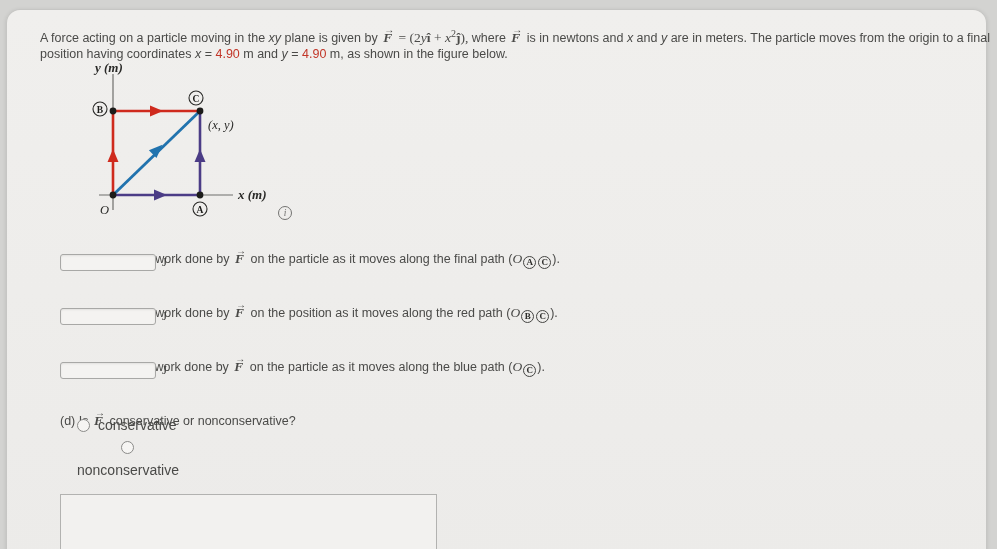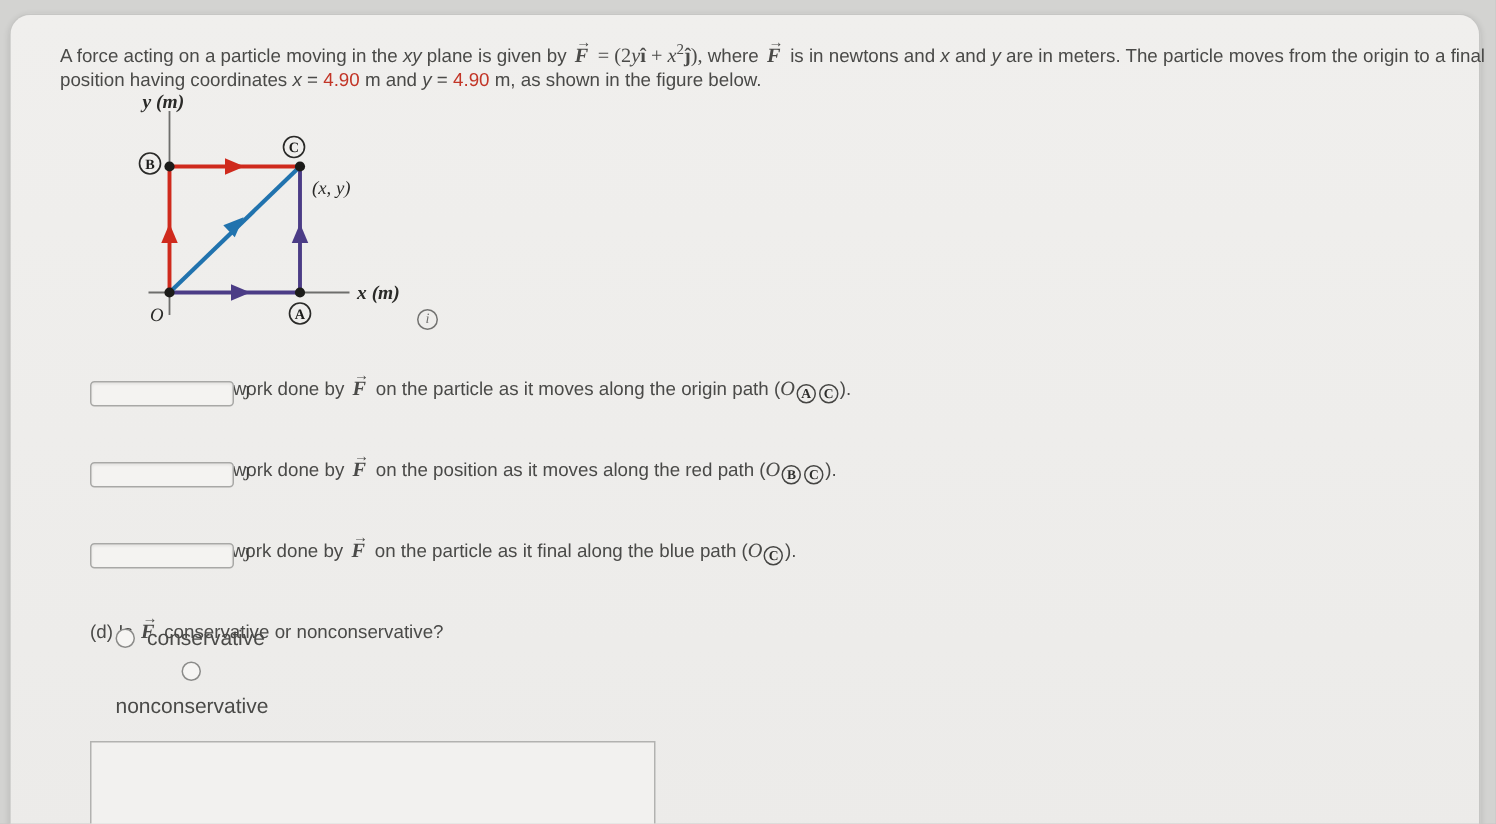--- a/index.html
+++ b/index.html
@@ -133,33 +133,33 @@
   <text class="ptletter" x="141" y="45.5">C</text>
   <circle class="ptcirc" cx="145" cy="153" r="7"></circle>
   <text class="ptletter" x="145" y="156.5">A</text>
 
   <text class="figlabel" x="153" y="73">(x, y)</text>
   <text class="figlabel" x="45" y="158">O</text>
 </svg>
 
 <span class="info-icon">i</span>
 
-<p class="part" id="part-a-text"><span>(a) Calculate the work done by </span><span class="vec">F</span><span> on the particle as it moves along the origin path (</span><span class="sfi">O</span><span class="circ">A</span><span class="circ">C</span><span>).</span></p>
+<p class="part" id="part-a-text"><span>(a) Calculate the work done by </span><span class="vec">F</span><span> on the particle as it moves along the final path (</span><span class="sfi">O</span><span class="circ">A</span><span class="circ">C</span><span>).</span></p>
 <div class="answer-row" id="answer-row-a">
   <input class="answer" type="text" value="" style="">
   <span class="unit">J</span>
 </div>
 
 <p class="part" id="part-b-text"><span>(b) Calculate the work done by </span><span class="vec">F</span><span> on the position as it moves along the red path (</span><span class="sfi">O</span><span class="circ">B</span><span class="circ">C</span><span>).</span></p>
 <div class="answer-row" id="answer-row-b">
   <input class="answer" type="text" value="" style="">
   <span class="unit">J</span>
 </div>
 
-<p class="part" id="part-c-text"><span>(c) Calculate the work done by </span><span class="vec">F</span><span> on the particle as it final along the blue path (</span><span class="sfi">O</span><span class="circ">C</span><span>).</span></p>
+<p class="part" id="part-c-text"><span>(c) Calculate the work done by </span><span class="vec">F</span><span> on the particle as it moves along the blue path (</span><span class="sfi">O</span><span class="circ">C</span><span>).</span></p>
 <div class="answer-row" id="answer-row-c">
   <input class="answer" type="text" value="" style="">
   <span class="unit">J</span>
 </div>
 
 <p class="part" id="part-d-text"><span>(d) Is </span><span class="vec">F</span><span> conservative or nonconservative?</span></p>
 <div class="radio-row" id="radio-row-0">
   <span class="radio"></span>
   <span class="radio-label">conservative</span>
 </div>

